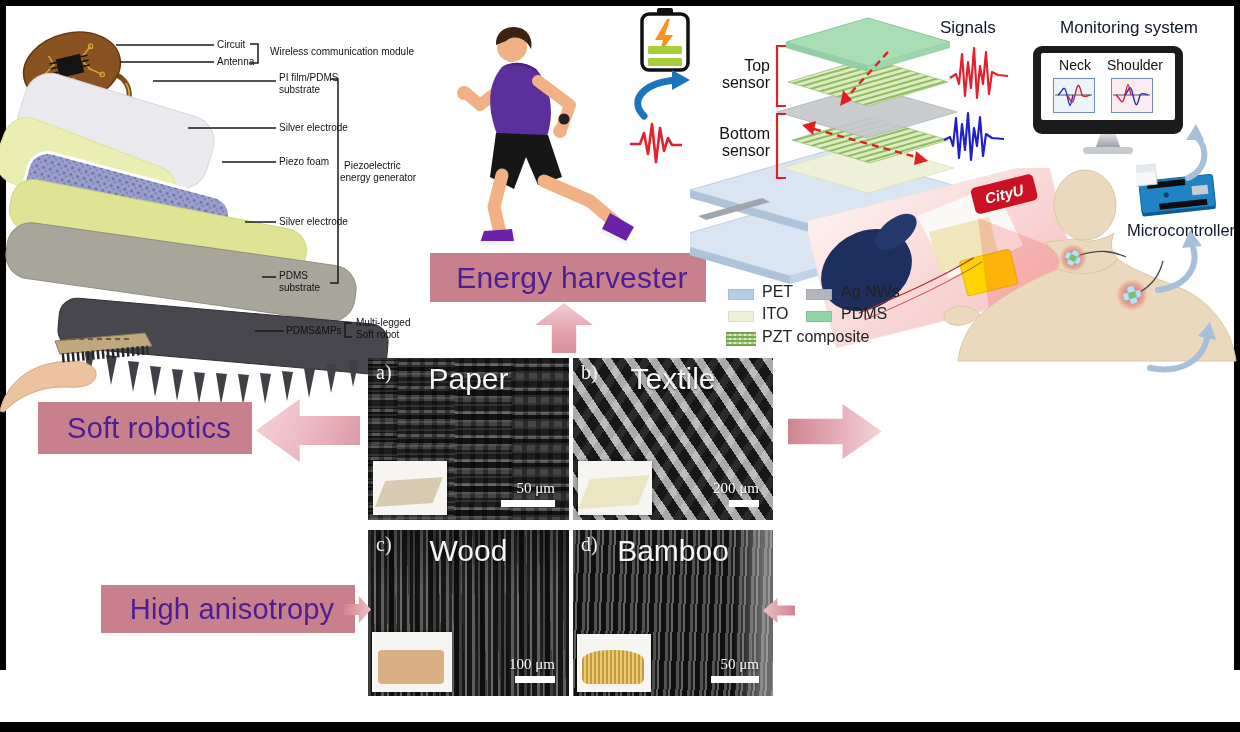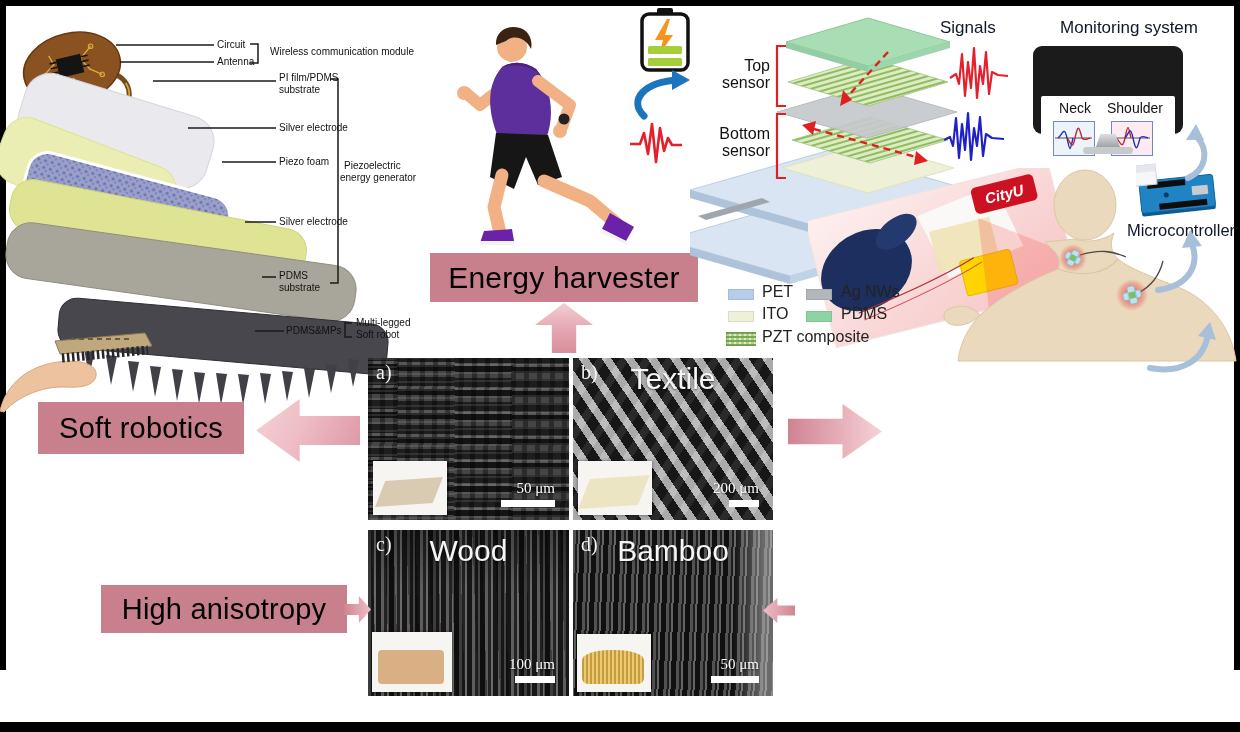--- a/index.html
+++ b/index.html
@@ -7,41 +7,41 @@
     position:relative;width:1240px;height:732px;background:#fff;overflow:hidden;
     font-family:"Liberation Sans",sans-serif;color:#1a1a1a;margin:0 auto;
   }
   .abs{position:absolute;}
   .frame{background:#000;}
   
   .co{position:absolute;font-size:10px;line-height:12px;color:#111;white-space:nowrap;}
   
   .pill{
     position:absolute;display:flex;align-items:center;justify-content:center;
-    color:#000000;font-size:29px;letter-spacing:.2px;
+    color:#4c1d95;font-size:29px;letter-spacing:.2px;padding-left:8px;
   }
   .pill-big{font-size:30px;}
   
   .parrow{position:absolute;}
   .arrow-left{background:linear-gradient(115deg,#f4d2d7 0%,#eebcc4 45%,#dc96a2 100%);
     clip-path:polygon(0 50%,42% 0,42% 27%,100% 27%,100% 73%,42% 73%,42% 100%);}
   .arrow-right{background:linear-gradient(90deg,#cf8391 0%,#e7aeb8 55%,#f4d3d8 100%);
     clip-path:polygon(0 27%,58% 27%,58% 0,100% 50%,58% 100%,58% 73%,0 73%);}
   .arrow-up{background:linear-gradient(180deg,#f3cdd3 0%,#e3a2ad 60%,#d88e9b 100%);
     clip-path:polygon(50% 0,100% 44%,71% 44%,71% 100%,29% 100%,29% 44%,0 44%);}
   .arrow-right-sm{background:linear-gradient(90deg,#d2848f,#eebfc7);
     clip-path:polygon(0 30%,55% 30%,55% 0,100% 50%,55% 100%,55% 70%,0 70%);}
   .arrow-left-sm{background:linear-gradient(270deg,#d2848f,#eebfc7);
     clip-path:polygon(100% 30%,45% 30%,45% 0,0 50%,45% 100%,45% 70%,100% 70%);}
   
   .bracket-label{position:absolute;font-size:16px;line-height:17px;text-align:right;color:#111;}
   .toplabel{position:absolute;font-size:17px;color:#0f172a;white-space:nowrap;}
   
   #monitor-frame{background:#1b1b1b;border-radius:9px;}
-  #monitor-screen{position:absolute;left:8px;top:7px;width:134px;height:67px;background:#fff;border-radius:2px;overflow:hidden;margin-top:43px;}
+  #monitor-screen{position:absolute;left:8px;top:7px;width:134px;height:67px;background:#fff;border-radius:2px;overflow:hidden;}
   .mon-word{position:absolute;top:4px;font-size:14px;color:#111;text-align:center;}
   .mon-panel{position:absolute;top:25px;width:42px;height:35px;border:1.5px solid #7089c2;box-sizing:border-box;}
   #monitor-stand{background:linear-gradient(#dcdee1,#9fa3a7);clip-path:polygon(18% 0,82% 0,100% 100%,0 100%);}
   #monitor-base{background:#c7cacd;border-radius:4px;}
   
   .lg-sw{position:absolute;width:26px;height:11px;box-shadow:0 0 0 1px rgba(0,0,0,.08) inset;}
   .lg-striped{background-image:repeating-linear-gradient(0deg,rgba(110,160,70,.85) 0 2px,rgba(255,255,255,0) 2px 4px),repeating-linear-gradient(90deg,rgba(110,160,70,.4) 0 3px,rgba(255,255,255,0) 3px 5px);}
   .lg-label{position:absolute;font-size:16px;color:#222;white-space:nowrap;}
   
   .sem{position:absolute;overflow:hidden;background-color:#2d2d2d;}
@@ -359,20 +359,21 @@
   <div class="lg-label" style="left:841px;top:283px;">Ag NWs</div>
   <div class="lg-sw" style="left: 728px; top: 311px; background-color: rgb(238, 240, 216);"></div>
   <div class="lg-label" style="left:762px;top:305px;">ITO</div>
   <div class="lg-sw" style="left: 806px; top: 311px; background-color: rgb(142, 211, 163);"></div>
   <div class="lg-label" style="left:841px;top:305px;">PDMS</div>
   <div class="lg-sw lg-striped" style="left: 726px; top: 332px; width: 30px; height: 14px; background-color: rgb(220, 237, 194);"></div>
   <div class="lg-label" style="left:762px;top:328px;">PZT composite</div>
 
   <div class="sem sem-a" style="left:368px;top:358px;width:201px;height:162px;">
     <span class="tag">a)</span>
+    <span class="mat">Paper</span>
     <span class="stext">50 μm</span>
     <span class="sbar" style="width:54px;"></span>
     <span class="inset" style="width:74px;height:54px;">
         <span class="chip1"></span>
       </span>
   </div>
   <div class="sem sem-b" style="left:573px;top:358px;width:200px;height:162px;">
     <span class="tag">b)</span>
     <span class="mat">Textile</span>
     <span class="stext">200 μm</span>

